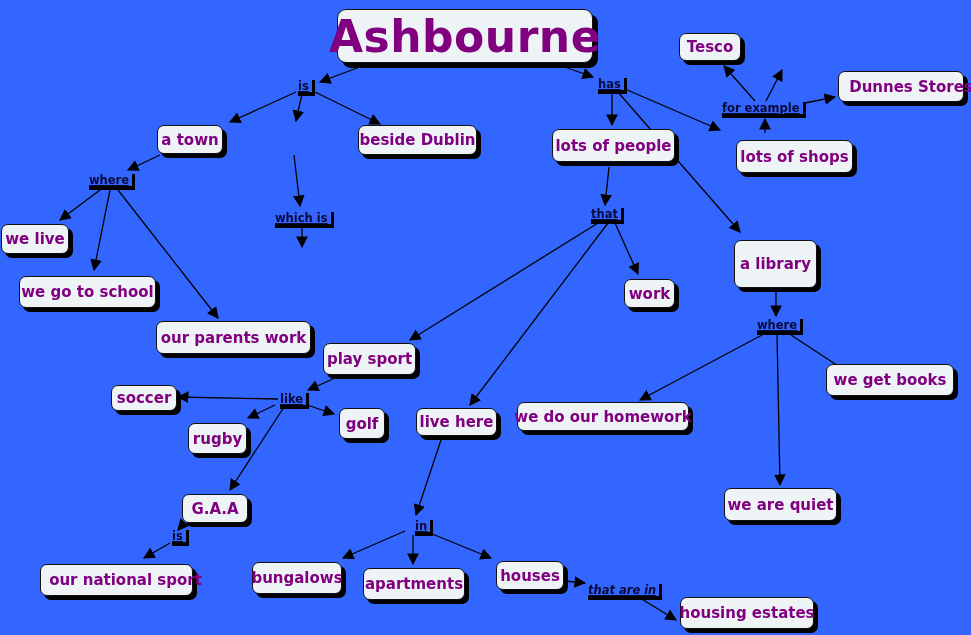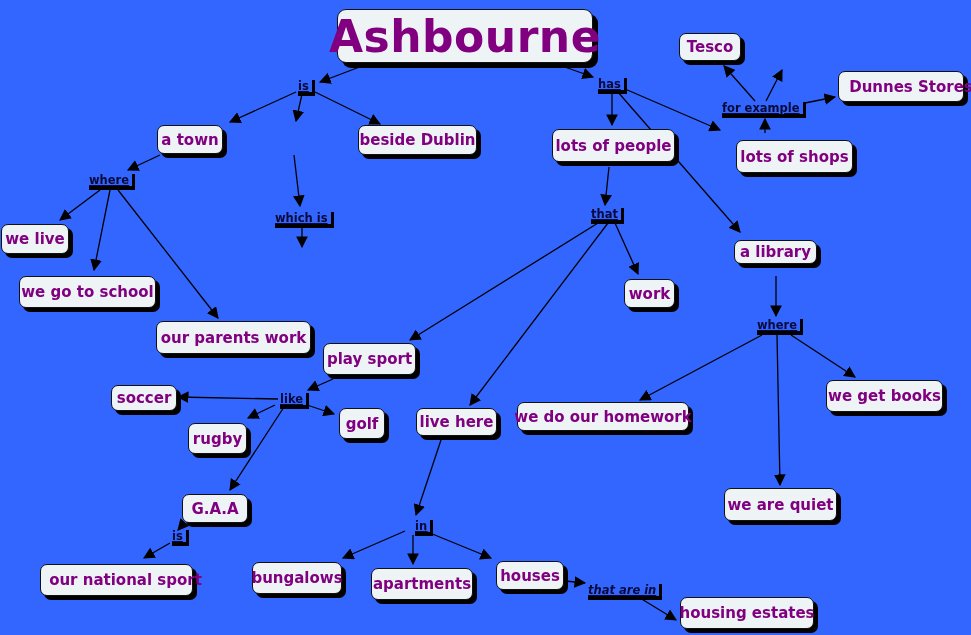--- a/index.html
+++ b/index.html
@@ -139,32 +139,32 @@
   <div class="node" style="left:1px;top:224px;width:68px;height:30px;">we live</div>
   <div class="node" style="left:19px;top:276px;width:137px;height:32px;">we go to school</div>
   <div class="node" style="left:156px;top:321px;width:155px;height:33px;">our parents work</div>
 
   <div class="node" style="left:552px;top:129px;width:123px;height:33px;">lots of people</div>
   <div class="node" style="left:708px;top:140px;width:117px;height:33px;margin-left:28px;">lots of shops</div>
   <div class="node" style="left:679px;top:33px;width:62px;height:28px;">Tesco</div>
   <div class="node" style="left:838px;top:71px;width:126px;height:31px;padding-left:28px;">Dunnes Stores</div>
 
   <div class="node" style="left:624px;top:279px;width:51px;height:29px;">work</div>
-  <div class="node" style="left:734px;top:240px;width:83px;height:24px;">a library</div>
+  <div class="node" style="left:734px;top:240px;width:83px;height:48px;">a library</div>
 
   <div class="node" style="left:323px;top:343px;width:93px;height:32px;">play sport</div>
   <div class="node" style="left:111px;top:385px;width:66px;height:26px;">soccer</div>
   <div class="node" style="left:188px;top:423px;width:59px;height:31px;">rugby</div>
   <div class="node" style="left:339px;top:408px;width:46px;height:31px;">golf</div>
   <div class="node" style="left:182px;top:494px;width:66px;height:29px;">G.A.A</div>
   <div class="node" style="left:40px;top:564px;width:153px;height:32px;padding-left:26px;">our national sport</div>
 
   <div class="node" style="left:416px;top:408px;width:81px;height:28px;">live here</div>
   <div class="node" style="left:517px;top:402px;width:172px;height:29px;">we do our homework</div>
-  <div class="node" style="left:826px;top:380px;width:117px;height:32px;">we get books</div>
+  <div class="node" style="left:826px;top:364px;width:128px;height:32px;">we get books</div>
   <div class="node" style="left:724px;top:488px;width:113px;height:33px;">we are quiet</div>
 
   <div class="node" style="left:252px;top:562px;width:90px;height:32px;">bungalows</div>
-  <div class="node" style="left:363px;top:568px;width:102px;height:32px;margin-left:8px;">apartments</div>
+  <div class="node" style="left:363px;top:568px;width:102px;height:32px;">apartments</div>
   <div class="node" style="left:496px;top:561px;width:68px;height:29px;">houses</div>
   <div class="node" style="left:680px;top:597px;width:134px;height:32px;">housing estates</div>
 
 </div>
 
 </body></html>

